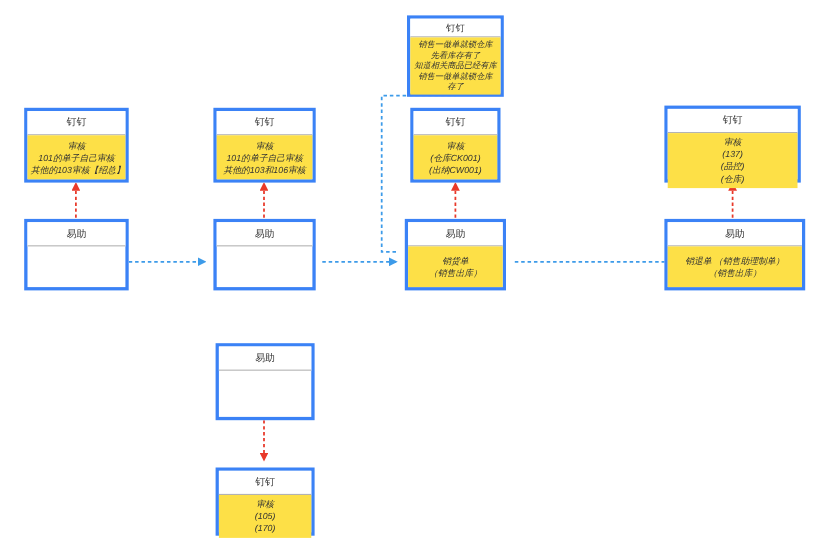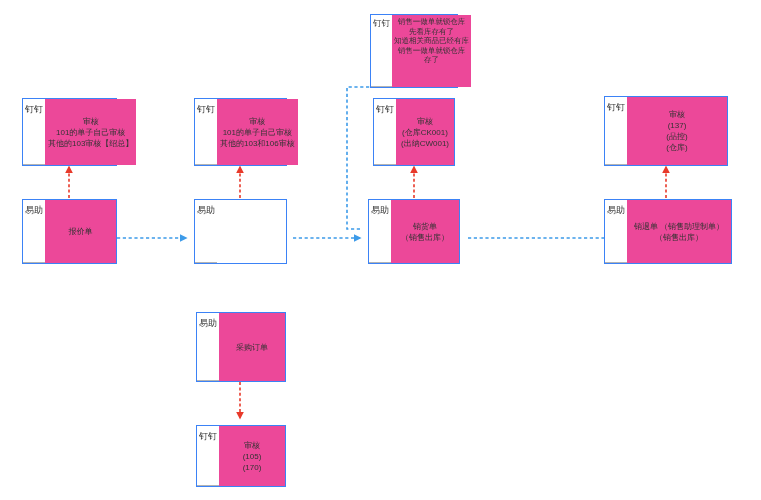--- a/index.html
+++ b/index.html
@@ -18,23 +18,24 @@
   #canvas {
     position: absolute;
     left: 0; top: 0;
     width: 761px;
     height: 500px;
   }
   
   .node {
     position: absolute;
     box-sizing: border-box;
-    border: 1px solid #3b82f6;
+    border: 3px solid #3b82f6;
     background: #ffffff;
     display: flex;
+    flex-direction: column;
     z-index: 5;
   }
   .node-header {
     box-sizing: border-box;
     border-bottom: 1px solid #b3b3b3;
     text-align: center;
     font-size: 9px;
     line-height: 11px;
     color: #333333;
     padding: 5px 2px 5px;
@@ -45,21 +46,22 @@
     box-sizing: border-box;
     flex: 1 1 auto;
     display: flex;
     align-items: center;
     justify-content: flex-end;
     text-align: center;
     font-size: 8px;
     line-height: 11px;
     color: #333333;
     padding: 3px 3px;
-    background: #ec4899;
+    background: #fde047;
+    font-style: italic;
   }
   .node-body .lines {
     width: 100%;
   }
   .node-body .ln {
     display: block;
     white-space: nowrap;
   }
   
   .note .node-header {
@@ -169,25 +171,20 @@
         <span class="ln">审核</span>
         <span class="ln">(137)</span>
         <span class="ln">(品控)</span>
         <span class="ln">(仓库)</span>
       </span>
     </div>
   </div>
 
   <div class="node" style="left:22px; top:199px; width:95px; height:65px;">
     <div class="node-header">易助</div>
-    <div class="node-body">
-      <span class="lines">
-        <span class="ln">报价单</span>
-      </span>
-    </div>
   </div>
 
   <div class="node" style="left:194px; top:199px; width:93px; height:65px;">
     <div class="node-header">易助</div>
   </div>
 
   <div class="node" style="left:368px; top:199px; width:92px; height:65px;">
     <div class="node-header">易助</div>
     <div class="node-body">
       <span class="lines">
@@ -202,25 +199,20 @@
     <div class="node-body">
       <span class="lines">
         <span class="ln">销退单 （销售助理制单）</span>
         <span class="ln">（销售出库）</span>
       </span>
     </div>
   </div>
 
   <div class="node" style="left:196px; top:312px; width:90px; height:70px;">
     <div class="node-header">易助</div>
-    <div class="node-body">
-      <span class="lines">
-        <span class="ln">采购订单</span>
-      </span>
-    </div>
   </div>
 
   <div class="node" style="left:196px; top:425px; width:90px; height:62px;">
     <div class="node-header">钉钉</div>
     <div class="node-body">
       <span class="lines">
         <span class="ln">审核</span>
         <span class="ln">(105)</span>
         <span class="ln">(170)</span>
       </span>

